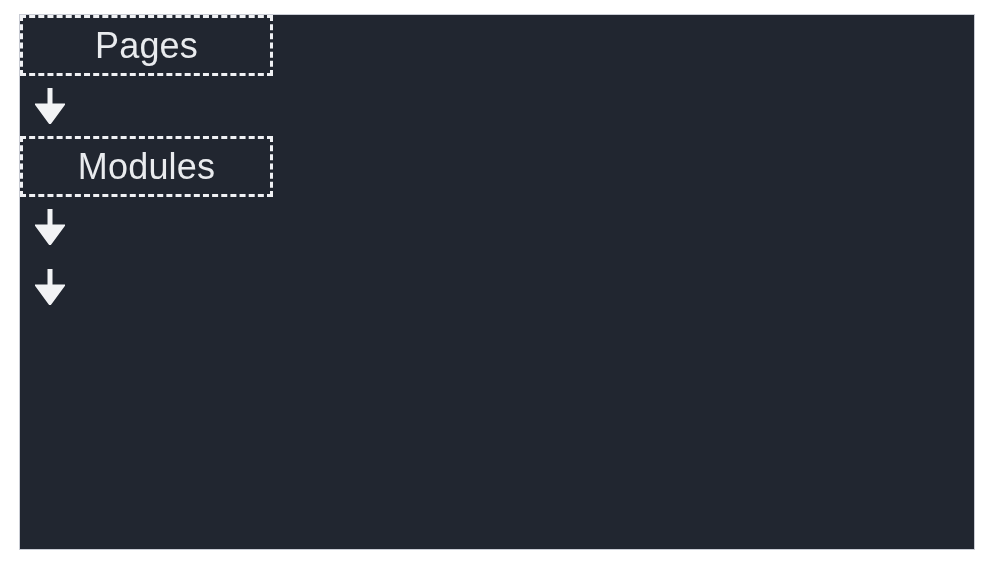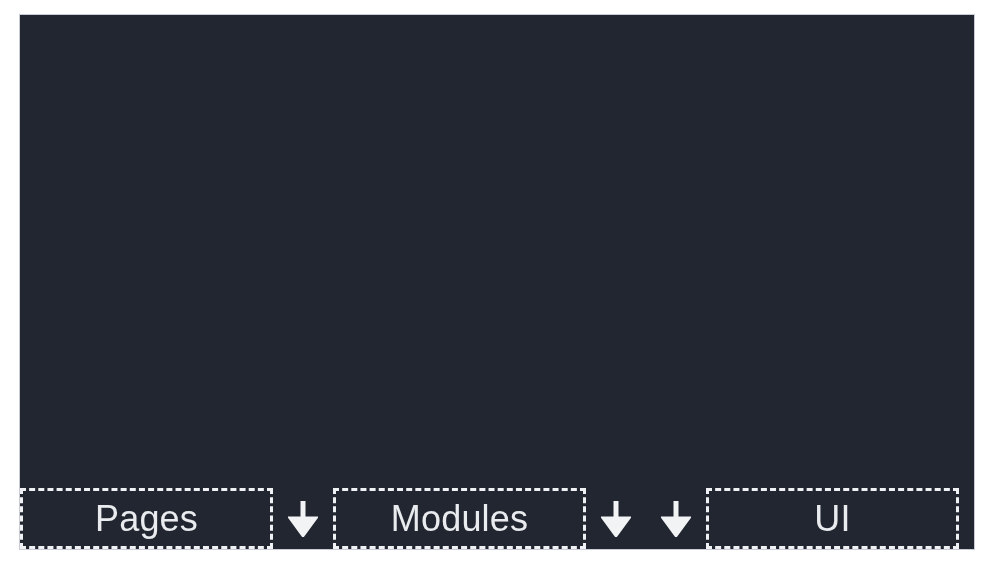--- a/index.html
+++ b/index.html
@@ -38,23 +38,23 @@
   }
 
   
   .flow-stack {
     position: absolute;
     left: 0;
     top: 0;
     width: 100%;
     height: 100%;
     display: flex;
-    align-items: flex-end;
+    flex-direction: column;
+    align-items: flex-start;
     justify-content: flex-start;
-    padding-top: 38px;
     box-sizing: border-box;
   }
 
   .flow-node {
     width: 253px;
     height: 61px;
     box-sizing: border-box;
     border: 3px dashed #f0f1f4;
     display: flex;
     align-items: center;
@@ -114,21 +114,18 @@
         </svg>
       </div>
 
 
       <div class="flow-arrow">
         <svg width="30" height="36" viewBox="0 0 30 36" aria-hidden="true">
           <path d="M15 0 L15 23 M15 33 L4 18 L26 18 Z" fill="currentColor" stroke="currentColor" stroke-width="5" stroke-linejoin="miter"></path>
         </svg>
       </div>
 
-      <div class="flow-node">
-        <span class="flow-node-label">UI</span>
-      </div>
 
     </div>
 
   </div>
 
 </div>
 
 </body></html>

